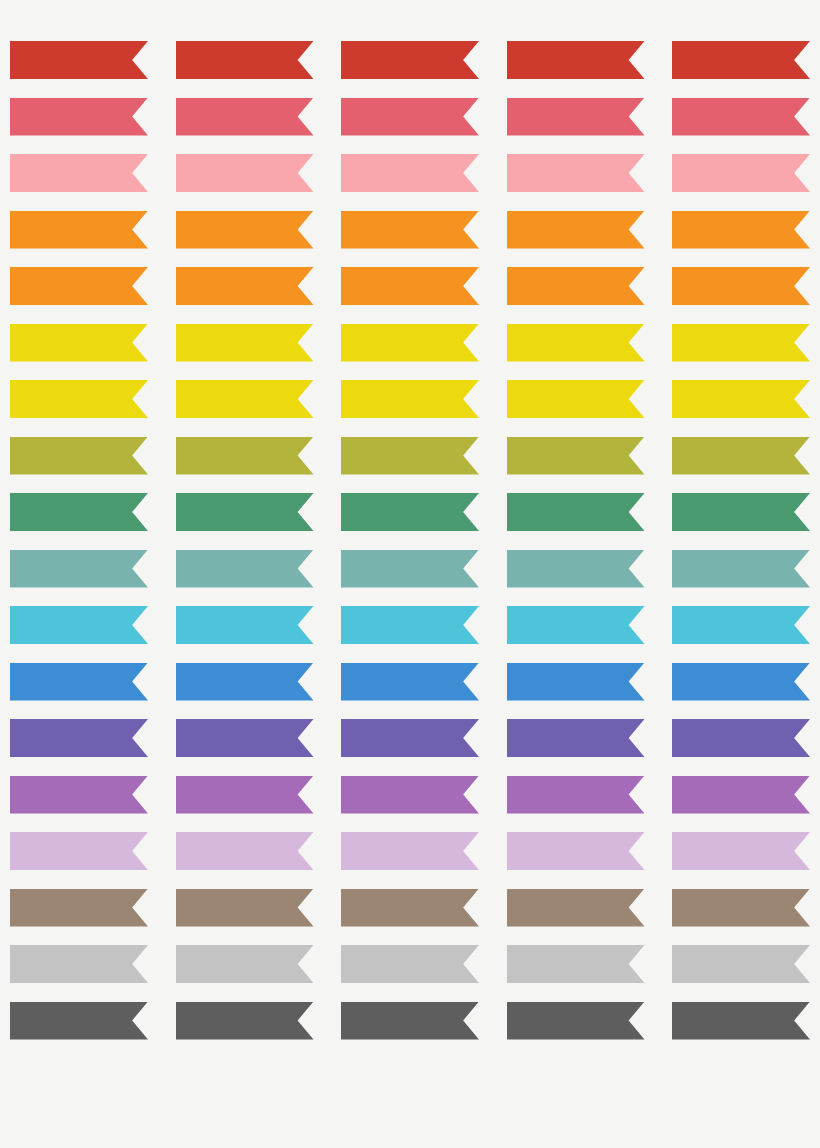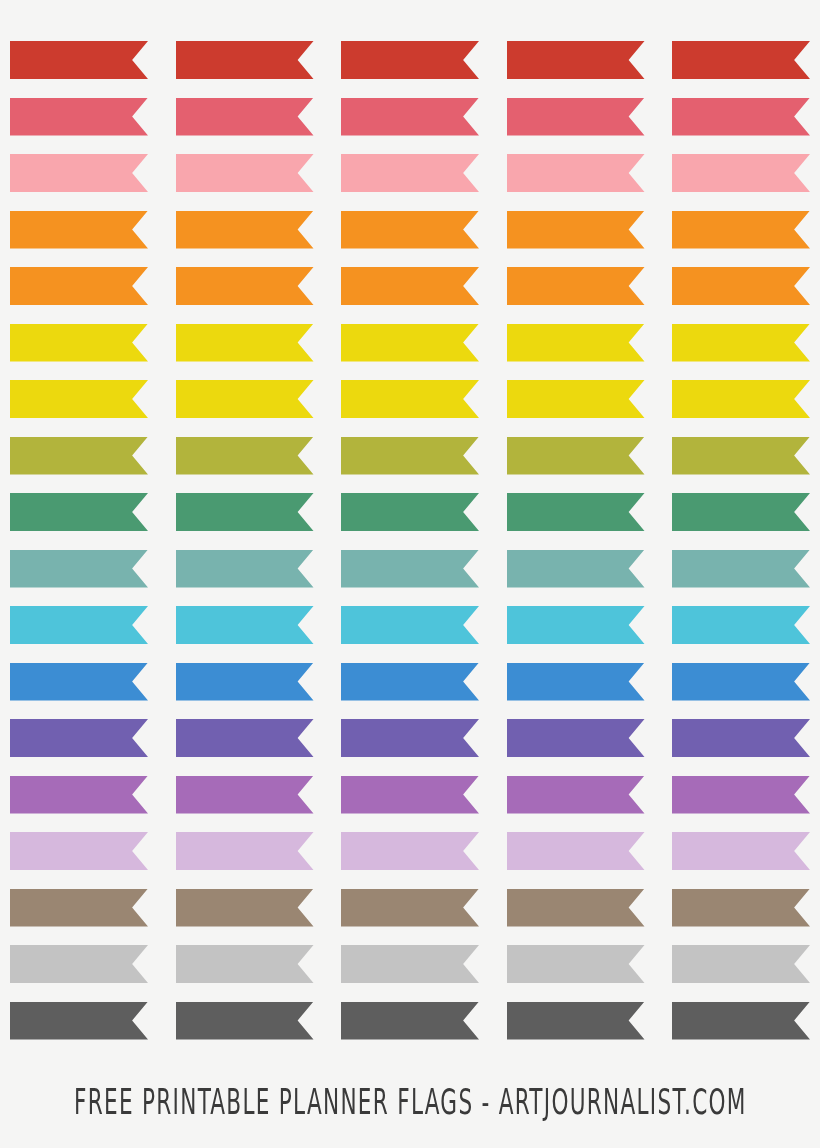--- a/index.html
+++ b/index.html
@@ -201,17 +201,14 @@
       </div>
       <div class="flag-row" style="top: 1001.5px;">
         <div class="flag" style="left: 10px; width: 138px; height: 38px; background: rgb(94, 94, 94);"></div>
         <div class="flag" style="left: 175.5px; width: 138px; height: 38px; background: rgb(94, 94, 94);"></div>
         <div class="flag" style="left: 341px; width: 138px; height: 38px; background: rgb(94, 94, 94);"></div>
         <div class="flag" style="left: 506.5px; width: 138px; height: 38px; background: rgb(94, 94, 94);"></div>
         <div class="flag" style="left: 672px; width: 138px; height: 38px; background: rgb(94, 94, 94);"></div>
       </div>
     </div>
 
-  <div class="caption-wrap">
-    <div class="caption" style="color: rgb(58, 58, 58);">FREE PRINTABLE PLANNER FLAGS - ARTJOURNALIST.COM</div>
-  </div>
 
 </div>
 
 </body></html>

